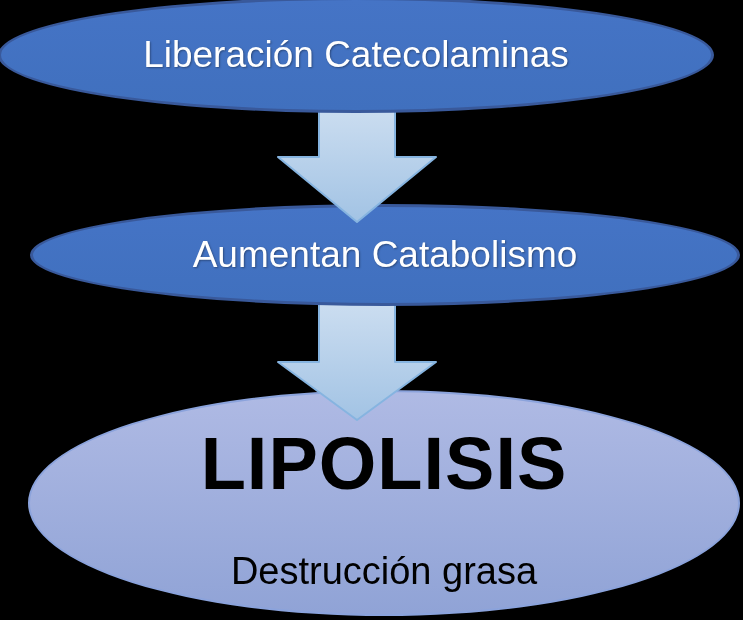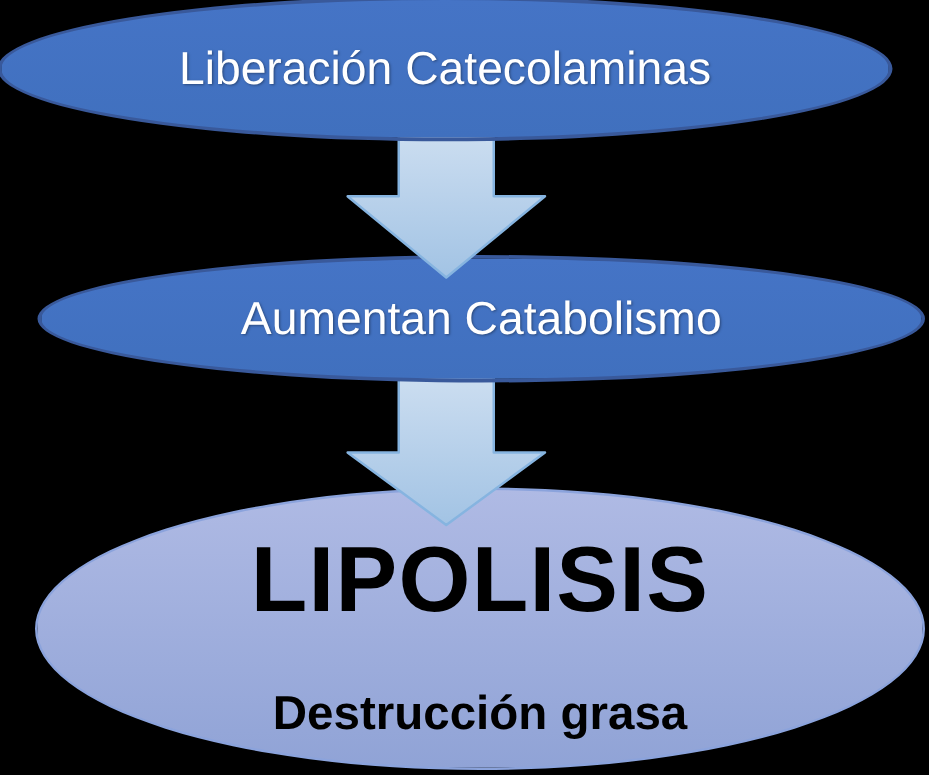--- a/index.html
+++ b/index.html
@@ -59,21 +59,21 @@
   .lipolisis-title{
     font-size:74px;
     font-weight:700;
     line-height:1.0;
     letter-spacing:1px;
     white-space:nowrap;
   }
   .lipolisis-subtitle{
     margin-top:9px;
     font-size:38px;
-    font-weight:700;
+    font-weight:400;
     white-space:nowrap;
   }
   .arrow{ position:absolute; }
   #arrow1{ left:277px; top:100px; }
   #arrow2{ left:277px; top:295px; }
   
   .z1{z-index:1}.z2{z-index:2}.z3{z-index:3}.z4{z-index:4}.z5{z-index:5}
 </style>
 </head>
 <body>

